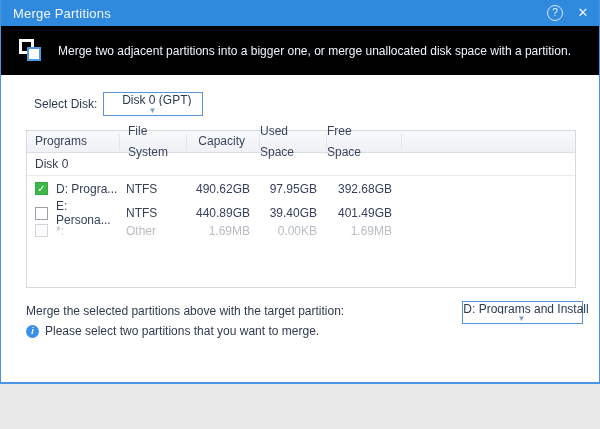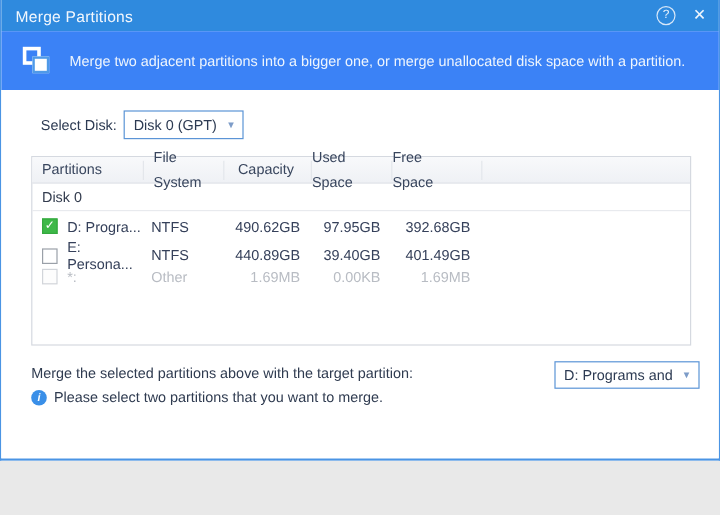--- a/index.html
+++ b/index.html
@@ -36,21 +36,21 @@
     cursor: default;
   }
   .close-btn {
     color: #eef5fd; font-size: 13px; line-height: 16px; width: 16px;
     text-align: center; cursor: default;
   }
 
   
   .band {
     position: absolute; left: 0; top: 26px; width: 600px; height: 49px;
-    background: #3b82f6;
+    background: #000000;
     display: flex; align-items: center;
   }
   .merge-icon { position: relative; width: 24px; height: 24px; margin-left: 18px; flex: 0 0 auto; }
   .merge-icon .back {
     position: absolute; left: 0; top: 0; width: 15px; height: 15px;
     border: 3px solid #ffffff;
   }
   .merge-icon .front {
     position: absolute; left: 8px; top: 8px; width: 14px; height: 14px;
     background: #ffffff; border: 2px solid #4f9ae8;
@@ -62,20 +62,21 @@
   
   .content { position: absolute; left: 0; top: 75px; width: 598px; height: 307px; background: #ffffff; }
 
   .select-row { position: absolute; left: 33px; top: 17px; display: flex; align-items: center; }
   .select-label { font-size: 12px; color: #2c3a52; margin-right: 6px; line-height: 24px; }
 
   .dropdown {
     background: #ffffff; border: 1px solid #5b94d6;
     display: flex; align-items: center; font-size: 12px; color: #2c3a52;
     cursor: default;
+    flex-direction: column;
   }
   .dropdown .val { flex: 1 1 auto; padding-left: 7px; white-space: nowrap; overflow: hidden; }
   .dropdown .arrow { flex: 0 0 auto; font-size: 8px; color: #7d9cc8; padding: 0 6px 0 4px; }
   .disk-dropdown { width: 100px; height: 24px; }
   .target-dropdown { position: absolute; right: 16px; top: 226px; width: 121px; height: 23px; }
 
   
   .table {
     position: absolute; left: 25px; top: 55px; width: 550px; height: 158px;
     border: 1px solid #d5d9e0; background: #ffffff; font-size: 12px;
@@ -157,21 +158,21 @@
       <span class="select-label">Select Disk:</span>
       <span class="dropdown disk-dropdown">
         <span class="val">Disk 0 (GPT)</span>
         <span class="arrow">▼</span>
       </span>
     </div>
 
     <div class="table">
 
       <div class="tgrid thead">
-        <span class="th th-left">Partitions</span>
+        <span class="th th-left">Programs</span>
         <span class="th th-left">File System</span>
         <span class="th th-right">Capacity</span>
         <span class="th th-right">Used Space</span>
         <span class="th th-right">Free Space</span>
         <span class="th last"></span>
       </div>
 
       <div class="group-row">
         <span class="glabel">Disk 0</span>
       </div>

